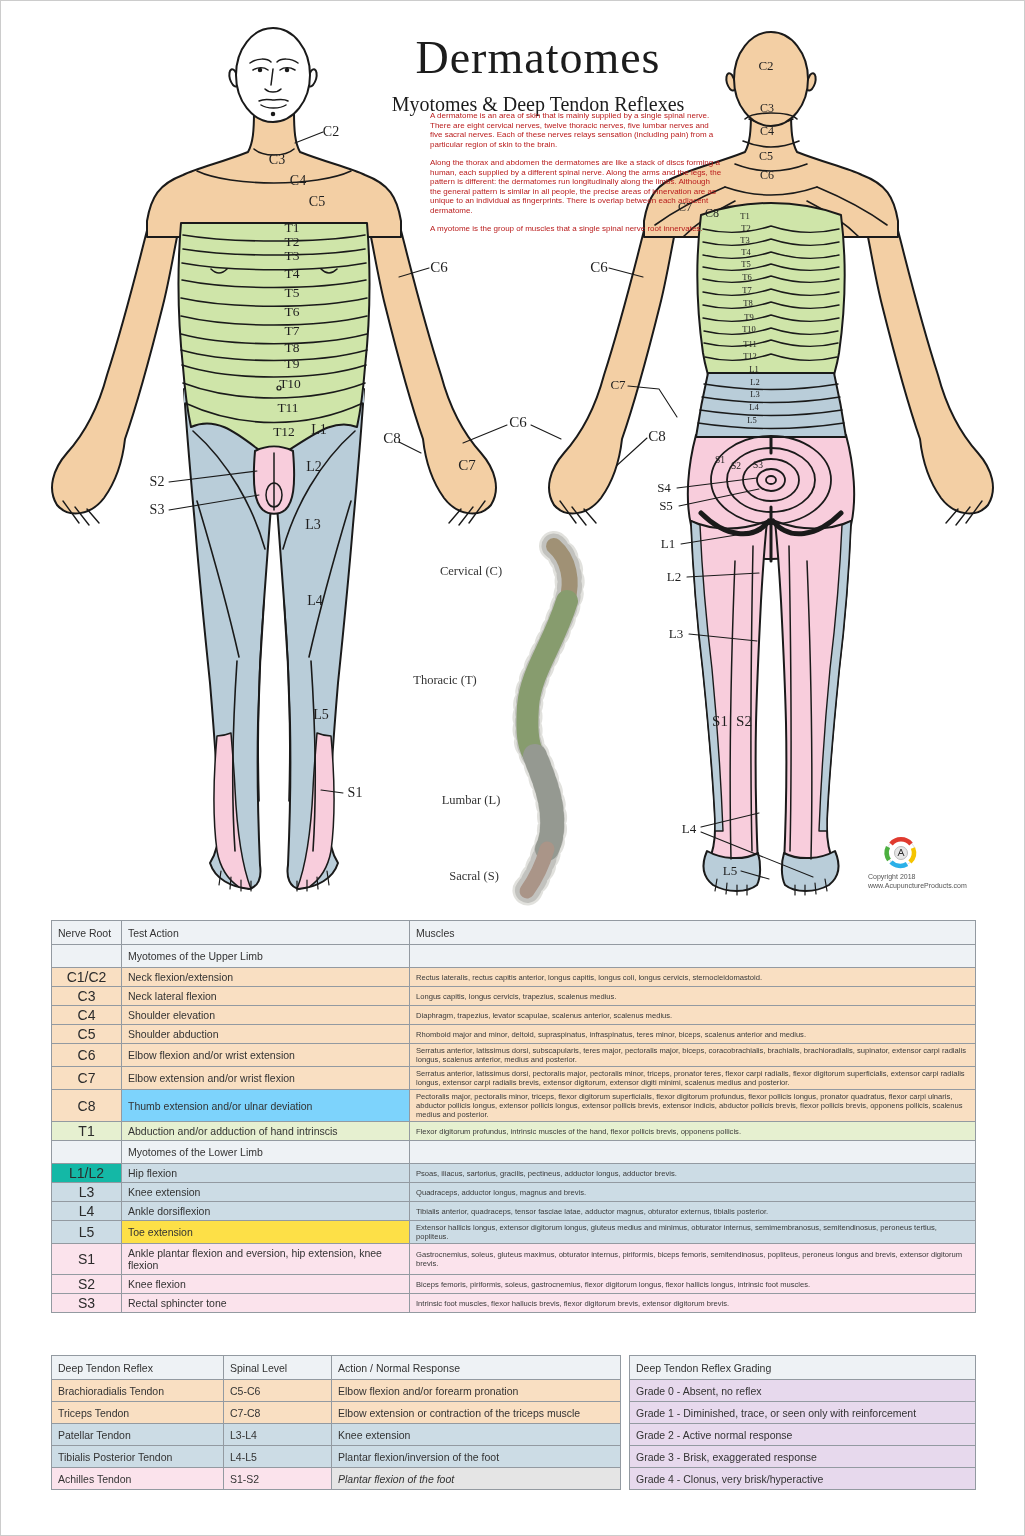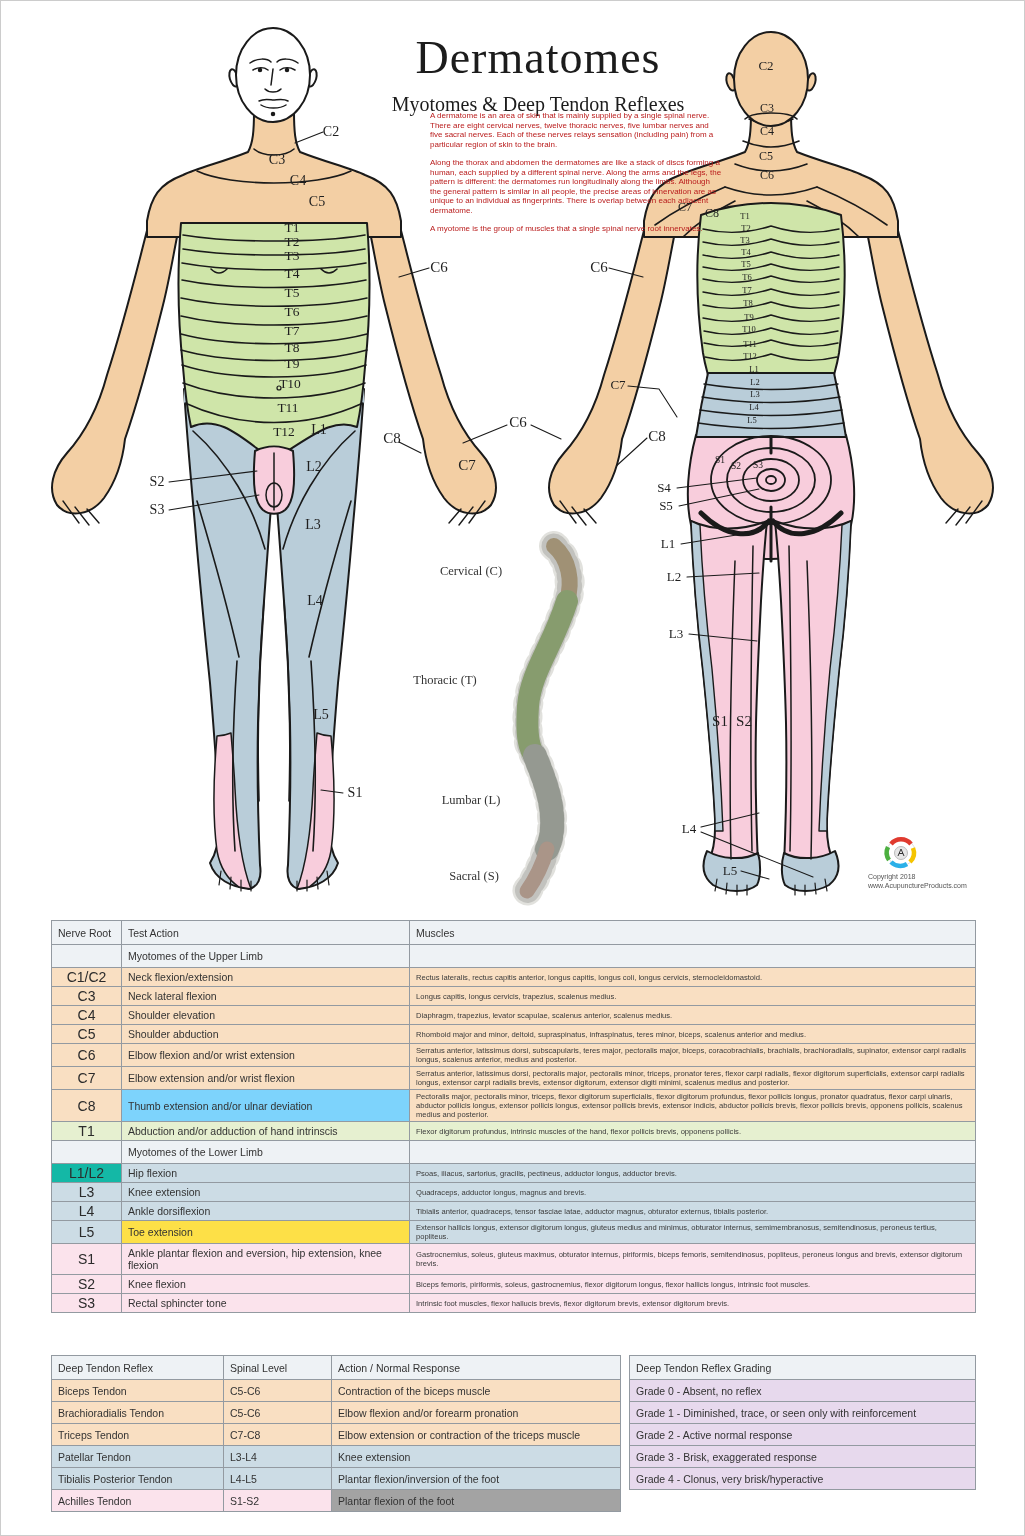--- a/index.html
+++ b/index.html
@@ -432,25 +432,20 @@
       </colgroup>
     <thead>
       <tr>
         <th>Deep Tendon Reflex</th>
         <th>Spinal Level</th>
         <th>Action / Normal Response</th>
       </tr>
     </thead>
     <tbody>
         <tr>
-          <td style="background: rgb(249, 223, 194);">Biceps Tendon</td>
-          <td style="background: rgb(249, 223, 194);">C5-C6</td>
-          <td style="background: rgb(249, 223, 194);">Contraction of the biceps muscle</td>
-        </tr>
-        <tr>
           <td style="background: rgb(249, 223, 194);">Brachioradialis Tendon</td>
           <td style="background: rgb(249, 223, 194);">C5-C6</td>
           <td style="background: rgb(249, 223, 194);">Elbow flexion and/or forearm pronation</td>
         </tr>
         <tr>
           <td style="background: rgb(249, 223, 194);">Triceps Tendon</td>
           <td style="background: rgb(249, 223, 194);">C7-C8</td>
           <td style="background: rgb(249, 223, 194);">Elbow extension or contraction of the triceps muscle</td>
         </tr>
         <tr>
@@ -459,21 +454,21 @@
           <td style="background: rgb(204, 220, 229);">Knee extension</td>
         </tr>
         <tr>
           <td style="background: rgb(204, 220, 229);">Tibialis Posterior Tendon</td>
           <td style="background: rgb(204, 220, 229);">L4-L5</td>
           <td style="background: rgb(204, 220, 229);">Plantar flexion/inversion of the foot</td>
         </tr>
         <tr>
           <td style="background: rgb(251, 227, 236);">Achilles Tendon</td>
           <td style="background: rgb(251, 227, 236);">S1-S2</td>
-          <td style="background: #a3a3a3;">Plantar flexion of the foot</td>
+          <td style="background: #e5e5e5; font-style: italic;">Plantar flexion of the foot</td>
         </tr>
       </tbody>
   </table>
 
   <table class="tbl grading" style="left:628px;top:1354px;width:347px">
     <thead>
       <tr>
         <th>Deep Tendon Reflex Grading</th>
       </tr>
     </thead>

